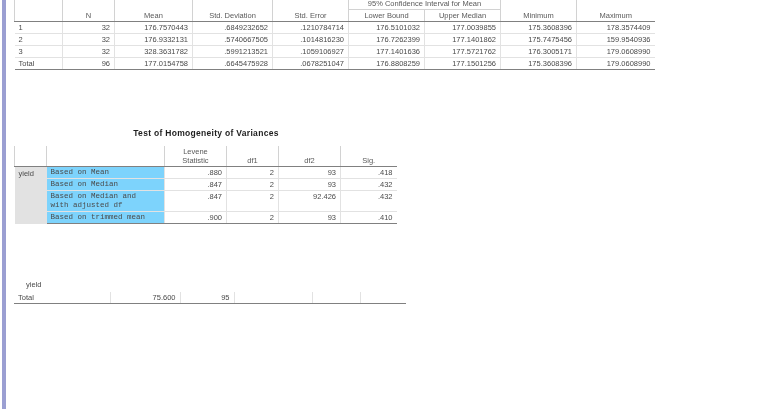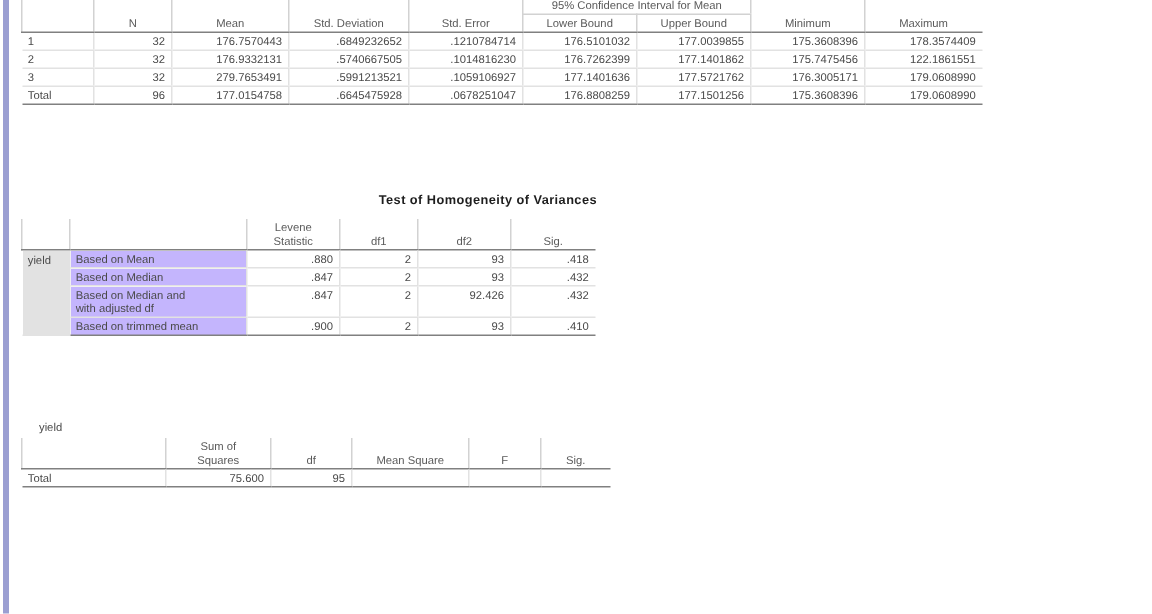--- a/index.html
+++ b/index.html
@@ -86,21 +86,21 @@
   tr.lastrow > td {
     border-bottom: 1.6px solid #808080;
   }
 
   
   .tbl-title {
     font-size: 8.5px;
     font-weight: bold;
     color: #1e1e1e;
     letter-spacing: 0.3px;
-    text-align: right;
+    text-align: center;
   }
   .tbl-caption {
     font-size: 7.5px;
     color: #4a4a4a;
   }
 
   
   #descriptives-table {
     position: absolute;
     left: 14px;
@@ -125,21 +125,21 @@
     width: 384px;
   }
   #levene-title { width: 384px; margin-bottom: 8px; }
   #levene-table { width: 382px; }
   #levene-table col.c-v   { width: 32px; }
   #levene-table col.c-b   { width: 118px; }
   #levene-table col.c-ls  { width: 62px; }
   #levene-table col.c-df1 { width: 52px; }
   #levene-table col.c-df2 { width: 62px; }
   #levene-table col.c-sig { width: 56px; }
-  #levene-table td.lab  { background: #c4b5fd; }
+  #levene-table td.lab  { background: #7dd3fc; font-family: Liberation Mono, monospace; }
   #levene-table td.vlab { background: #e2e2e2; text-align: left; }
 
   
   #anova-wrap {
     position: absolute;
     left: 14px;
     top: 280px;
     width: 394px;
   }
   #anova-title { width: 280px; margin-bottom: 7px; }
@@ -184,21 +184,21 @@
         <th></th>
         <th></th>
       </tr>
       <tr class="headrule">
         <th class="nb"></th>
         <th>N</th>
         <th>Mean</th>
         <th>Std. Deviation</th>
         <th>Std. Error</th>
         <th>Lower Bound</th>
-        <th>Upper Bound</th>
+        <th>Upper Median</th>
         <th>Minimum</th>
         <th>Maximum</th>
       </tr>
 
       <tr class="rowline">
         <td class="lab">1</td>
         <td class="num">32</td>
         <td class="num">176.7570443</td>
         <td class="num">.6849232652</td>
         <td class="num">.1210784714</td>
@@ -209,26 +209,26 @@
       </tr>
       <tr class="rowline">
         <td class="lab">2</td>
         <td class="num">32</td>
         <td class="num">176.9332131</td>
         <td class="num">.5740667505</td>
         <td class="num">.1014816230</td>
         <td class="num">176.7262399</td>
         <td class="num">177.1401862</td>
         <td class="num">175.7475456</td>
-        <td class="num">122.1861551</td>
+        <td class="num">159.9540936</td>
       </tr>
       <tr class="rowline">
         <td class="lab">3</td>
         <td class="num">32</td>
-        <td class="num">279.7653491</td>
+        <td class="num">328.3631782</td>
         <td class="num">.5991213521</td>
         <td class="num">.1059106927</td>
         <td class="num">177.1401636</td>
         <td class="num">177.5721762</td>
         <td class="num">176.3005171</td>
         <td class="num">179.0608990</td>
       </tr>
       <tr class="lastrow">
         <td class="lab">Total</td>
         <td class="num">96</td>
@@ -311,31 +311,20 @@
     <table class="spss" id="anova-table">
       <colgroup>
         <col class="c-src">
           <col class="c-ss">
           <col class="c-df">
         <col class="c-ms">
           <col class="c-f">
           <col class="c-sig">
       </colgroup>
       <tbody>
-        <tr class="headrule">
-          <th class="nb"></th>
-          <th class="two-line">
-            <span>Sum of</span><br>
-            <span>Squares</span>
-          </th>
-          <th>df</th>
-          <th>Mean Square</th>
-          <th>F</th>
-          <th>Sig.</th>
-        </tr>
 
         <tr class="lastrow">
           <td class="lab">Total</td>
           <td class="num">75.600</td>
           <td class="num">95</td>
           <td class="num"></td>
           <td class="num"></td>
           <td class="num"></td>
         </tr>
       </tbody>

